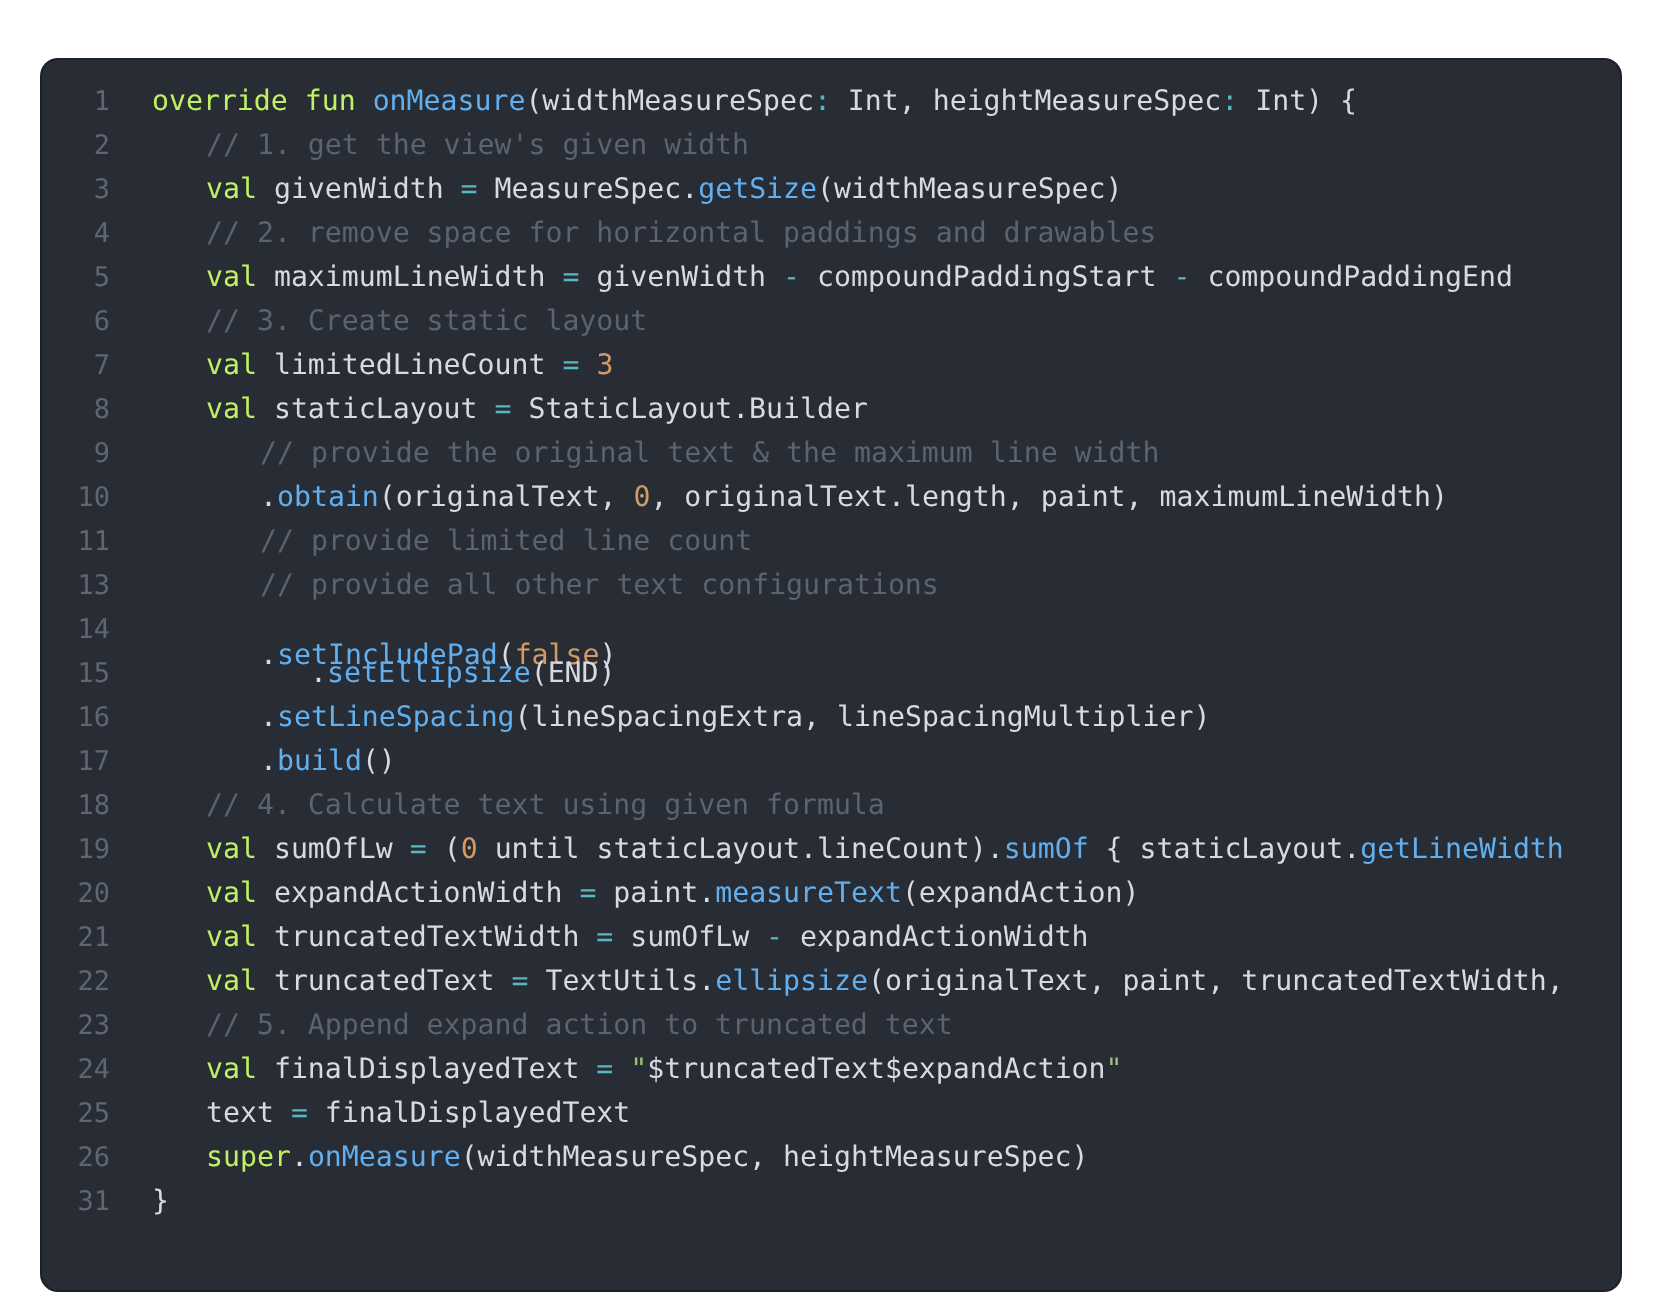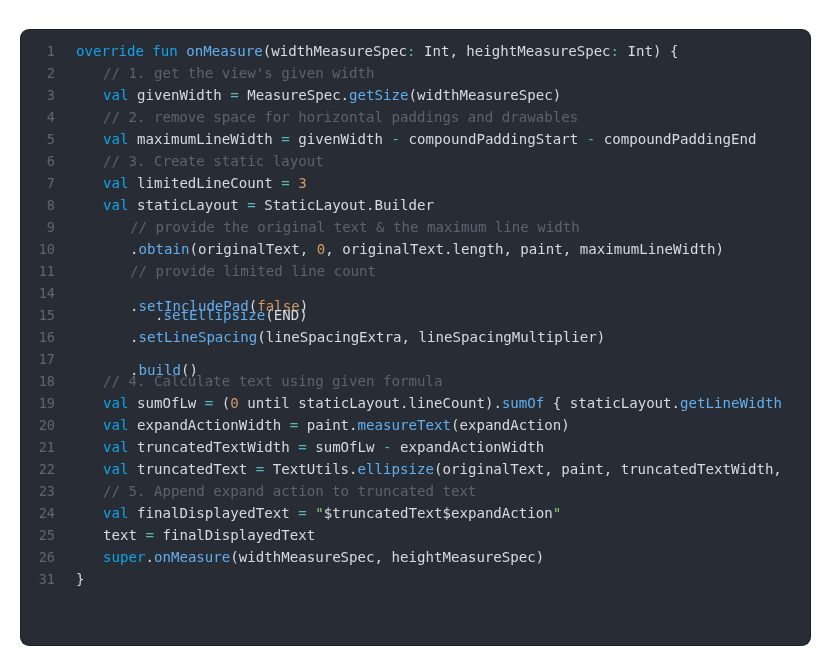--- a/index.html
+++ b/index.html
@@ -41,21 +41,21 @@
       left: 0;
       width: 34px;
       text-align: right;
       color: #5f6672;
       font-size: 13.5px;
     }
     .line-content {
       position: absolute;
       left: 55px;
     }
-    .tok-kw { color: #0ea5e9; }
+    .tok-kw { color: #bef264; }
     .tok-fn { color: #61afef; }
     .tok-num { color: #d19a66; }
     .tok-cm { color: #5c6370; }
     .tok-op { color: #56b6c2; }
     .tok-str { color: #98c379; }
     .tok-plain { color: #d7dae0; }
   </style>
 </head>
 <body>
 
@@ -65,24 +65,25 @@
       <div class="code-line"><span class="line-number">2</span><span class="line-content" style="left: 82px;"><span class="tok-cm">// 1. get the view's given width</span></span></div>
       <div class="code-line"><span class="line-number">3</span><span class="line-content" style="left: 82px;"><span class="tok-kw">val </span><span class="tok-plain">givenWidth </span><span class="tok-op">=</span><span class="tok-plain"> MeasureSpec.</span><span class="tok-fn">getSize</span><span class="tok-plain">(widthMeasureSpec)</span></span></div>
       <div class="code-line"><span class="line-number">4</span><span class="line-content" style="left: 82px;"><span class="tok-cm">// 2. remove space for horizontal paddings and drawables</span></span></div>
       <div class="code-line"><span class="line-number">5</span><span class="line-content" style="left: 82px;"><span class="tok-kw">val </span><span class="tok-plain">maximumLineWidth </span><span class="tok-op">=</span><span class="tok-plain"> givenWidth </span><span class="tok-op">-</span><span class="tok-plain"> compoundPaddingStart </span><span class="tok-op">-</span><span class="tok-plain"> compoundPaddingEnd</span></span></div>
       <div class="code-line"><span class="line-number">6</span><span class="line-content" style="left: 82px;"><span class="tok-cm">// 3. Create static layout</span></span></div>
       <div class="code-line"><span class="line-number">7</span><span class="line-content" style="left: 82px;"><span class="tok-kw">val </span><span class="tok-plain">limitedLineCount </span><span class="tok-op">=</span><span class="tok-plain"> </span><span class="tok-num">3</span></span></div>
       <div class="code-line"><span class="line-number">8</span><span class="line-content" style="left: 82px;"><span class="tok-kw">val </span><span class="tok-plain">staticLayout </span><span class="tok-op">=</span><span class="tok-plain"> StaticLayout.Builder</span></span></div>
       <div class="code-line"><span class="line-number">9</span><span class="line-content" style="left: 109px;"><span class="tok-cm">// provide the original text &amp; the maximum line width</span></span></div>
       <div class="code-line"><span class="line-number">10</span><span class="line-content" style="left: 109px;"><span class="tok-plain">.</span><span class="tok-fn">obtain</span><span class="tok-plain">(originalText, </span><span class="tok-num">0</span><span class="tok-plain">, originalText.length, paint, maximumLineWidth)</span></span></div>
       <div class="code-line"><span class="line-number">11</span><span class="line-content" style="left: 109px;"><span class="tok-cm">// provide limited line count</span></span></div>
+      <div class="code-line"><span class="line-number">13</span><span class="line-content" style="left: 109px;"><span class="tok-cm">// provide all other text configurations</span></span></div>
       <div class="code-line"><span class="line-number">14</span><span class="line-content" style="left: 109px; margin-top: 13px;"><span class="tok-plain">.</span><span class="tok-fn">setIncludePad</span><span class="tok-plain">(</span><span class="tok-num">false</span><span class="tok-plain">)</span></span></div>
       <div class="code-line"><span class="line-number">15</span><span class="line-content" style="left: 91px; margin-left: 43px;"><span class="tok-plain">.</span><span class="tok-fn">setEllipsize</span><span class="tok-plain">(END)</span></span></div>
       <div class="code-line"><span class="line-number">16</span><span class="line-content" style="left: 109px;"><span class="tok-plain">.</span><span class="tok-fn">setLineSpacing</span><span class="tok-plain">(lineSpacingExtra, lineSpacingMultiplier)</span></span></div>
-      <div class="code-line"><span class="line-number">17</span><span class="line-content" style="left: 109px; margin-top: 11px;"><span class="tok-plain">.</span><span class="tok-fn">build</span><span class="tok-plain">()</span></span></div>
+      <div class="code-line"><span class="line-number">17</span><span class="line-content" style="left: 109px;"><span class="tok-plain">.</span><span class="tok-fn">build</span><span class="tok-plain">()</span></span></div>
       <div class="code-line"><span class="line-number">18</span><span class="line-content" style="left: 82px;"><span class="tok-cm">// 4. Calculate text using given formula</span></span></div>
       <div class="code-line"><span class="line-number">19</span><span class="line-content" style="left: 82px;"><span class="tok-kw">val </span><span class="tok-plain">sumOfLw </span><span class="tok-op">=</span><span class="tok-plain"> (</span><span class="tok-num">0</span><span class="tok-plain"> until staticLayout.lineCount).</span><span class="tok-fn">sumOf</span><span class="tok-plain"> { staticLayout.</span><span class="tok-fn">getLineWidth</span></span></div>
       <div class="code-line"><span class="line-number">20</span><span class="line-content" style="left: 82px;"><span class="tok-kw">val </span><span class="tok-plain">expandActionWidth </span><span class="tok-op">=</span><span class="tok-plain"> paint.</span><span class="tok-fn">measureText</span><span class="tok-plain">(expandAction)</span></span></div>
       <div class="code-line"><span class="line-number">21</span><span class="line-content" style="left: 82px;"><span class="tok-kw">val </span><span class="tok-plain">truncatedTextWidth </span><span class="tok-op">=</span><span class="tok-plain"> sumOfLw </span><span class="tok-op">-</span><span class="tok-plain"> expandActionWidth</span></span></div>
       <div class="code-line"><span class="line-number">22</span><span class="line-content" style="left: 82px;"><span class="tok-kw">val </span><span class="tok-plain">truncatedText </span><span class="tok-op">=</span><span class="tok-plain"> TextUtils.</span><span class="tok-fn">ellipsize</span><span class="tok-plain">(originalText, paint, truncatedTextWidth,</span></span></div>
       <div class="code-line"><span class="line-number">23</span><span class="line-content" style="left: 82px;"><span class="tok-cm">// 5. Append expand action to truncated text</span></span></div>
       <div class="code-line"><span class="line-number">24</span><span class="line-content" style="left: 82px;"><span class="tok-kw">val </span><span class="tok-plain">finalDisplayedText </span><span class="tok-op">=</span><span class="tok-plain"> </span><span class="tok-str">"</span><span class="tok-plain">$truncatedText$expandAction</span><span class="tok-str">"</span></span></div>
       <div class="code-line"><span class="line-number">25</span><span class="line-content" style="left: 82px;"><span class="tok-plain">text </span><span class="tok-op">=</span><span class="tok-plain"> finalDisplayedText</span></span></div>
       <div class="code-line"><span class="line-number">26</span><span class="line-content" style="left: 82px;"><span class="tok-kw">super</span><span class="tok-plain">.</span><span class="tok-fn">onMeasure</span><span class="tok-plain">(widthMeasureSpec, heightMeasureSpec)</span></span></div>
       <div class="code-line"><span class="line-number">31</span><span class="line-content" style="left: 55px;"><span class="tok-plain">}</span></span></div>

